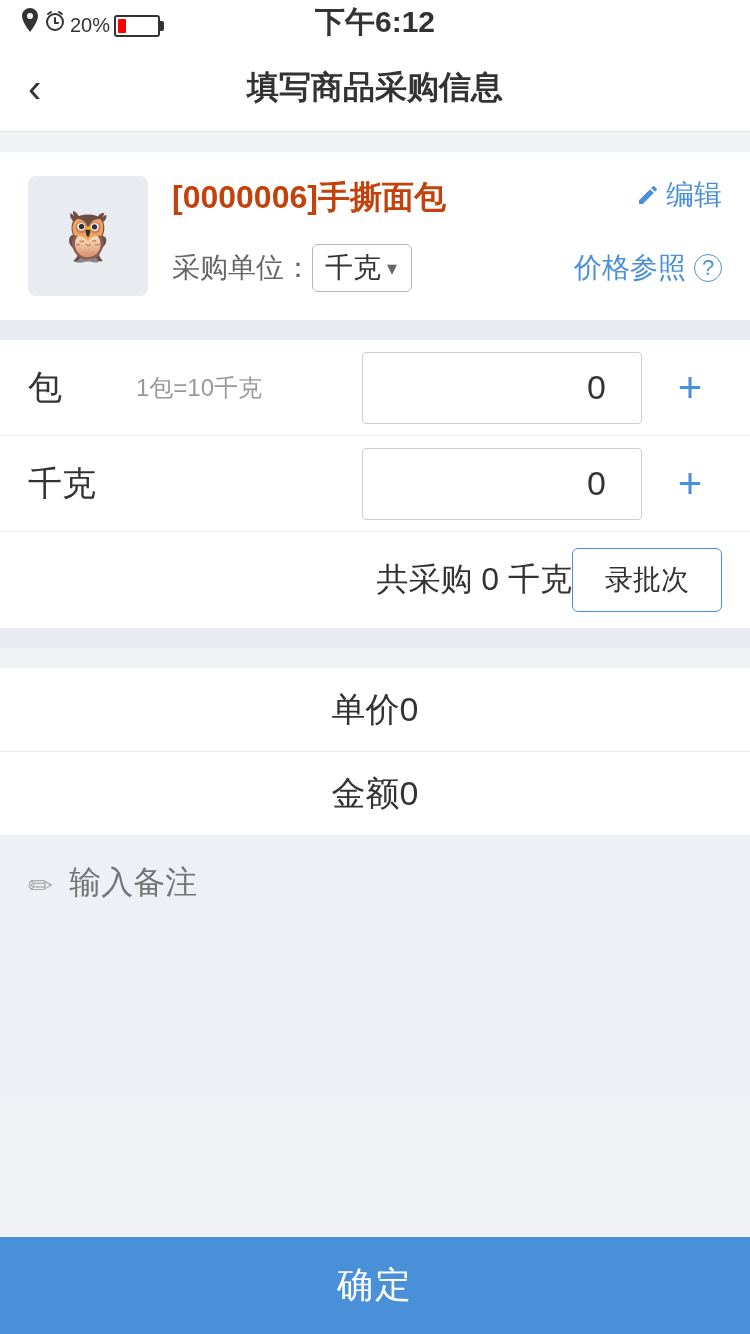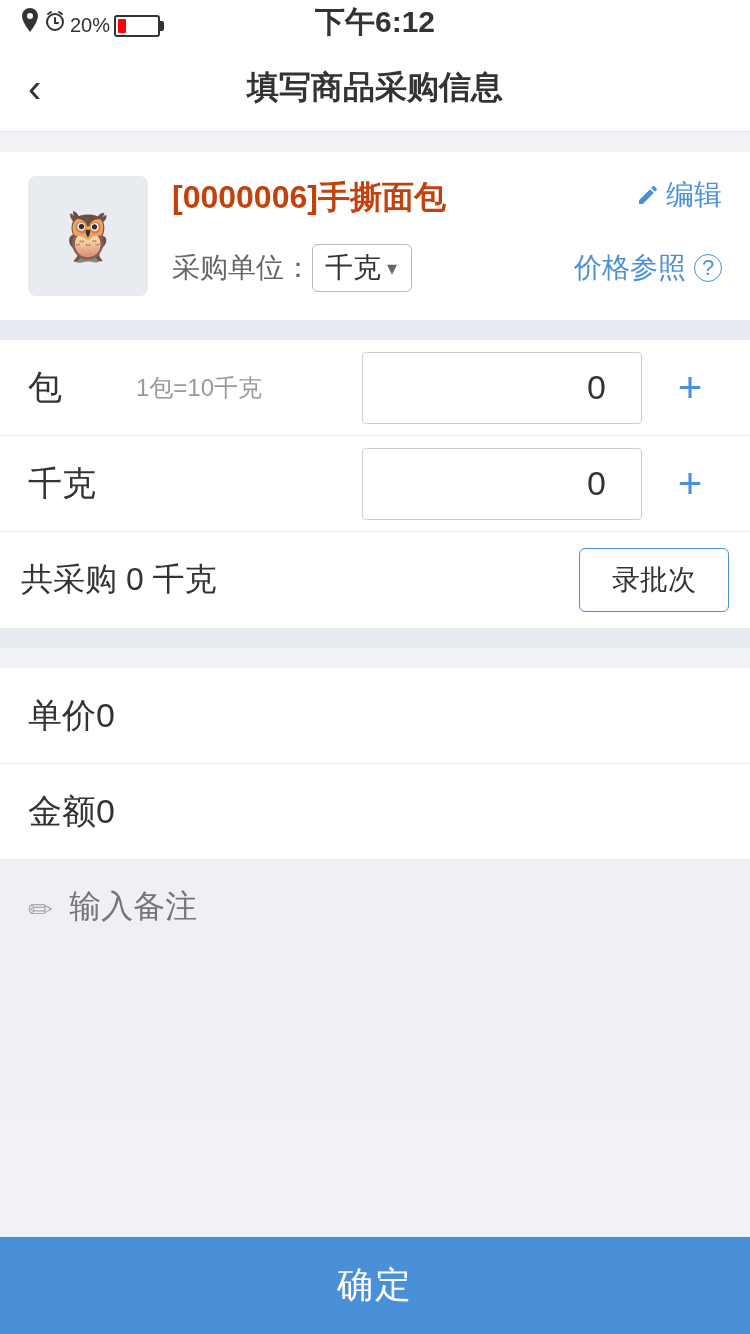--- a/index.html
+++ b/index.html
@@ -230,22 +230,22 @@
       font-size: 42px;
       color: #4a90d9;
       cursor: pointer;
       font-weight: 300;
     }
 
     
     .total-row {
       display: flex;
       align-items: center;
-      justify-content: space-between;
-      padding: 0 21px;
+      justify-content: flex-end;
+      padding: 0 28px;
       height: 96px;
       background: #fff;
     }
     .total-text {
       font-size: 32px;
       color: #333;
     }
     .batch-btn {
       border: 1.5px solid #4a90d9;
       border-radius: 6px;
@@ -257,23 +257,23 @@
     }
 
     
     .price-section {
       background: #fff;
       margin-top: 20px;
     }
     .price-row {
       display: flex;
       align-items: center;
-      justify-content: flex-start;
+      justify-content: center;
       padding: 0 28px;
-      height: 96px;
+      height: 84px;
       border-bottom: 1px solid #e8ecf0;
     }
     .price-row-label {
       font-size: 34px;
       color: #333;
     }
     .price-row-value {
       font-size: 34px;
       color: #333;
     }

